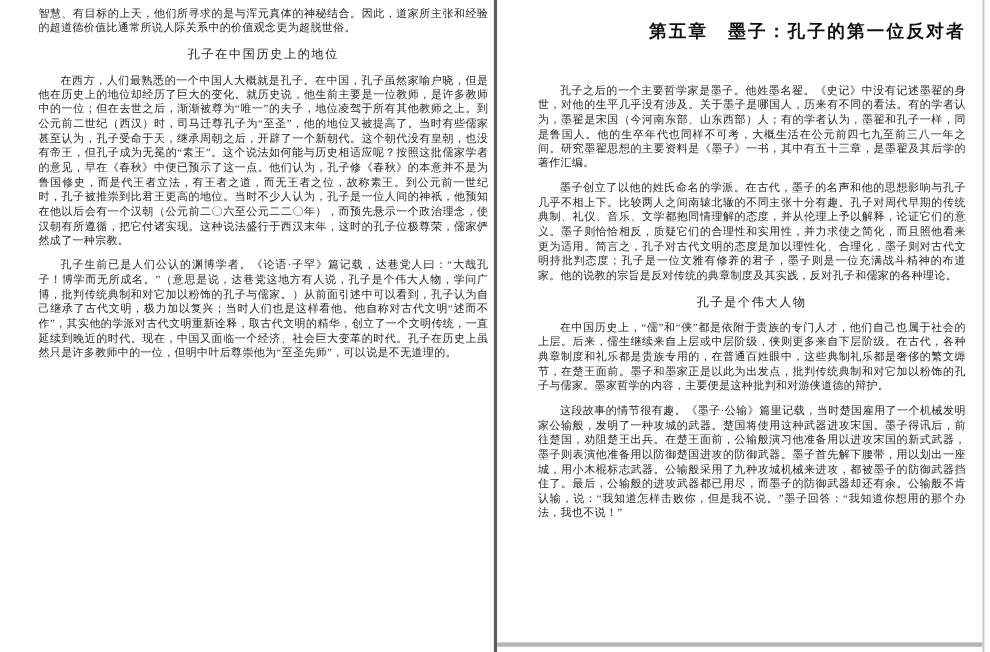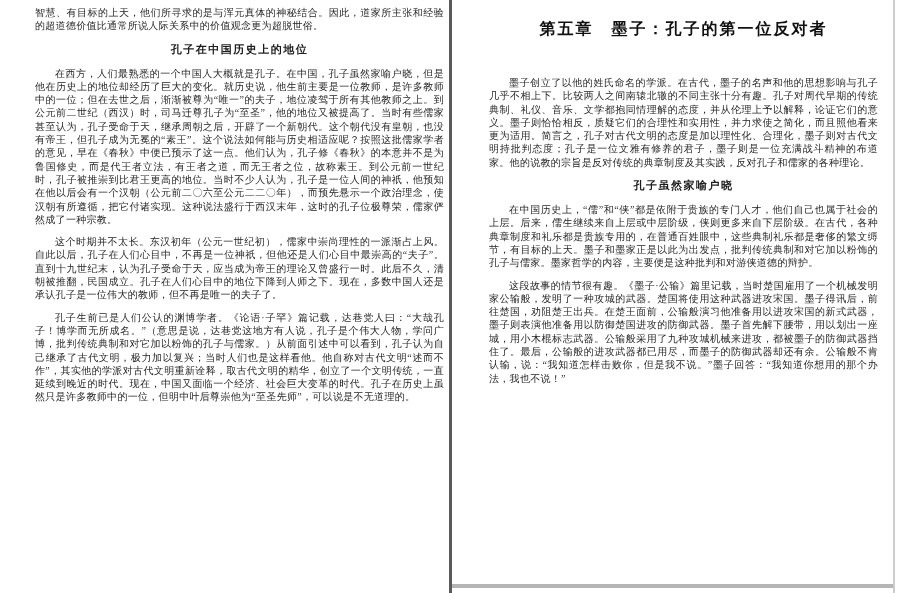--- a/index.html
+++ b/index.html
@@ -40,31 +40,31 @@
     line-height: 13.3px;
     letter-spacing: 0.3px;
     color: #262626;
     text-align: justify;
     text-indent: 2em;
     margin: 0 0 9px 0;
   }
   .para.noindent { text-indent: 0; }
   .section-heading {
     font-size: 11px;
-    font-weight: bold;
+    font-weight: normal;
     color: #1d1d1d;
     text-align: center;
     letter-spacing: 1.5px;
     margin: 1px 0 10px 0;
   }
   .chapter-title {
     font-size: 16px;
     font-weight: bold;
     color: #111111;
-    text-align: center;
+    text-align: right;
     letter-spacing: 2px;
     margin: 6px 0 36px 0;
   }
   .gutter-line {
     position: absolute;
     left: 449px;
     top: 0;
     width: 3px;
     height: 593px;
     background: #5a5a5a;
@@ -98,31 +98,31 @@
 <body>
 
 <div class="spread">
 
   <div class="edge-left"></div>
 
   <div class="page page-left">
     <p class="para noindent">智慧、有目标的上天，他们所寻求的是与浑元真体的神秘结合。因此，道家所主张和经验的超道德价值比通常所说人际关系中的价值观念更为超脱世俗。</p>
     <h3 class="section-heading">孔子在中国历史上的地位</h3>
     <p class="para">在西方，人们最熟悉的一个中国人大概就是孔子。在中国，孔子虽然家喻户晓，但是他在历史上的地位却经历了巨大的变化。就历史说，他生前主要是一位教师，是许多教师中的一位；但在去世之后，渐渐被尊为“唯一”的夫子，地位凌驾于所有其他教师之上。到公元前二世纪（西汉）时，司马迁尊孔子为“至圣”，他的地位又被提高了。当时有些儒家甚至认为，孔子受命于天，继承周朝之后，开辟了一个新朝代。这个朝代没有皇朝，也没有帝王，但孔子成为无冕的“素王”。这个说法如何能与历史相适应呢？按照这批儒家学者的意见，早在《春秋》中便已预示了这一点。他们认为，孔子修《春秋》的本意并不是为鲁国修史，而是代王者立法，有王者之道，而无王者之位，故称素王。到公元前一世纪时，孔子被推崇到比君王更高的地位。当时不少人认为，孔子是一位人间的神祇，他预知在他以后会有一个汉朝（公元前二〇六至公元二二〇年），而预先悬示一个政治理念，使汉朝有所遵循，把它付诸实现。这种说法盛行于西汉末年，这时的孔子位极尊荣，儒家俨然成了一种宗教。</p>
-    <p class="para">这个时期并不太长。东汉初年（公元一世纪初），儒家中崇尚理性的一派渐占上风。自此以后，孔子在人们心目中，不再是一位神祇，但他还是人们心目中最崇高的“夫子”。直到十九世纪末，认为孔子受命于天，应当成为帝王的理论又曾盛行一时。此后不久，清朝被推翻，民国成立。孔子在人们心目中的地位下降到人师之下。现在，多数中国人还是承认孔子是一位伟大的教师，但不再是唯一的夫子了。</p>
     <p class="para">孔子生前已是人们公认的渊博学者。《论语·子罕》篇记载，达巷党人曰：“大哉孔子！博学而无所成名。”（意思是说，达巷党这地方有人说，孔子是个伟大人物，学问广博，批判传统典制和对它加以粉饰的孔子与儒家。）从前面引述中可以看到，孔子认为自己继承了古代文明，极力加以复兴；当时人们也是这样看他。他自称对古代文明“述而不作”，其实他的学派对古代文明重新诠释，取古代文明的精华，创立了一个文明传统，一直延续到晚近的时代。现在，中国又面临一个经济、社会巨大变革的时代。孔子在历史上虽然只是许多教师中的一位，但明中叶后尊崇他为“至圣先师”，可以说是不无道理的。</p>
   </div>
 
   <div class="gutter-line"></div>
 
   <div class="page page-right">
     <h2 class="chapter-title">第五章　墨子：孔子的第一位反对者</h2>
+    <p class="para">孔子之后的一个主要哲学家是墨子。他姓墨名翟。《史记》中没有记述墨翟的身世，对他的生平几乎没有涉及。关于墨子是哪国人，历来有不同的看法。有的学者认为，墨翟是宋国（今河南东部、山东西部）人；有的学者认为，墨翟和孔子一样，同是鲁国人。他的生卒年代也同样不可考，大概生活在公元前四七九至前三八一年之间。研究墨翟思想的主要资料是《墨子》一书，其中有五十三章，是墨翟及其后学的著作汇编。</p>
     <p class="para">墨子创立了以他的姓氏命名的学派。在古代，墨子的名声和他的思想影响与孔子几乎不相上下。比较两人之间南辕北辙的不同主张十分有趣。孔子对周代早期的传统典制、礼仪、音乐、文学都抱同情理解的态度，并从伦理上予以解释，论证它们的意义。墨子则恰恰相反，质疑它们的合理性和实用性，并力求使之简化，而且照他看来更为适用。简言之，孔子对古代文明的态度是加以理性化、合理化，墨子则对古代文明持批判态度；孔子是一位文雅有修养的君子，墨子则是一位充满战斗精神的布道家。他的说教的宗旨是反对传统的典章制度及其实践，反对孔子和儒家的各种理论。</p>
-    <h3 class="section-heading">孔子虽然家喻户晓</h3>
-    <p class="para">在中国历史上，“儒”和“侠”都是依附于贵族的专门人才，他们自己也属于社会的上层。后来，儒生继续来自上层或中层阶级，侠则更多来自下层阶级。在古代，各种典章制度和礼乐都是贵族专用的，在普通百姓眼中，这些典制礼乐都是奢侈的繁文缛节，有目标的上天。墨子和墨家正是以此为出发点，批判传统典制和对它加以粉饰的孔子与儒家。墨家哲学的内容，主要便是这种批判和对游侠道德的辩护。</p>
+    <h3 class="section-heading">孔子是个伟大人物</h3>
+    <p class="para">在中国历史上，“儒”和“侠”都是依附于贵族的专门人才，他们自己也属于社会的上层。后来，儒生继续来自上层或中层阶级，侠则更多来自下层阶级。在古代，各种典章制度和礼乐都是贵族专用的，在普通百姓眼中，这些典制礼乐都是奢侈的繁文缛节，在楚王面前。墨子和墨家正是以此为出发点，批判传统典制和对它加以粉饰的孔子与儒家。墨家哲学的内容，主要便是这种批判和对游侠道德的辩护。</p>
     <p class="para">这段故事的情节很有趣。《墨子·公输》篇里记载，当时楚国雇用了一个机械发明家公输般，发明了一种攻城的武器。楚国将使用这种武器进攻宋国。墨子得讯后，前往楚国，劝阻楚王出兵。在楚王面前，公输般演习他准备用以进攻宋国的新式武器，墨子则表演他准备用以防御楚国进攻的防御武器。墨子首先解下腰带，用以划出一座城，用小木棍标志武器。公输般采用了九种攻城机械来进攻，都被墨子的防御武器挡住了。最后，公输般的进攻武器都已用尽，而墨子的防御武器却还有余。公输般不肯认输，说：“我知道怎样击败你，但是我不说。”墨子回答：“我知道你想用的那个办法，我也不说！”</p>
 
   </div>
 
   <div class="edge-right"></div>
   <div class="edge-bottom-right"></div>
 
 </div>
 
 </body></html>

